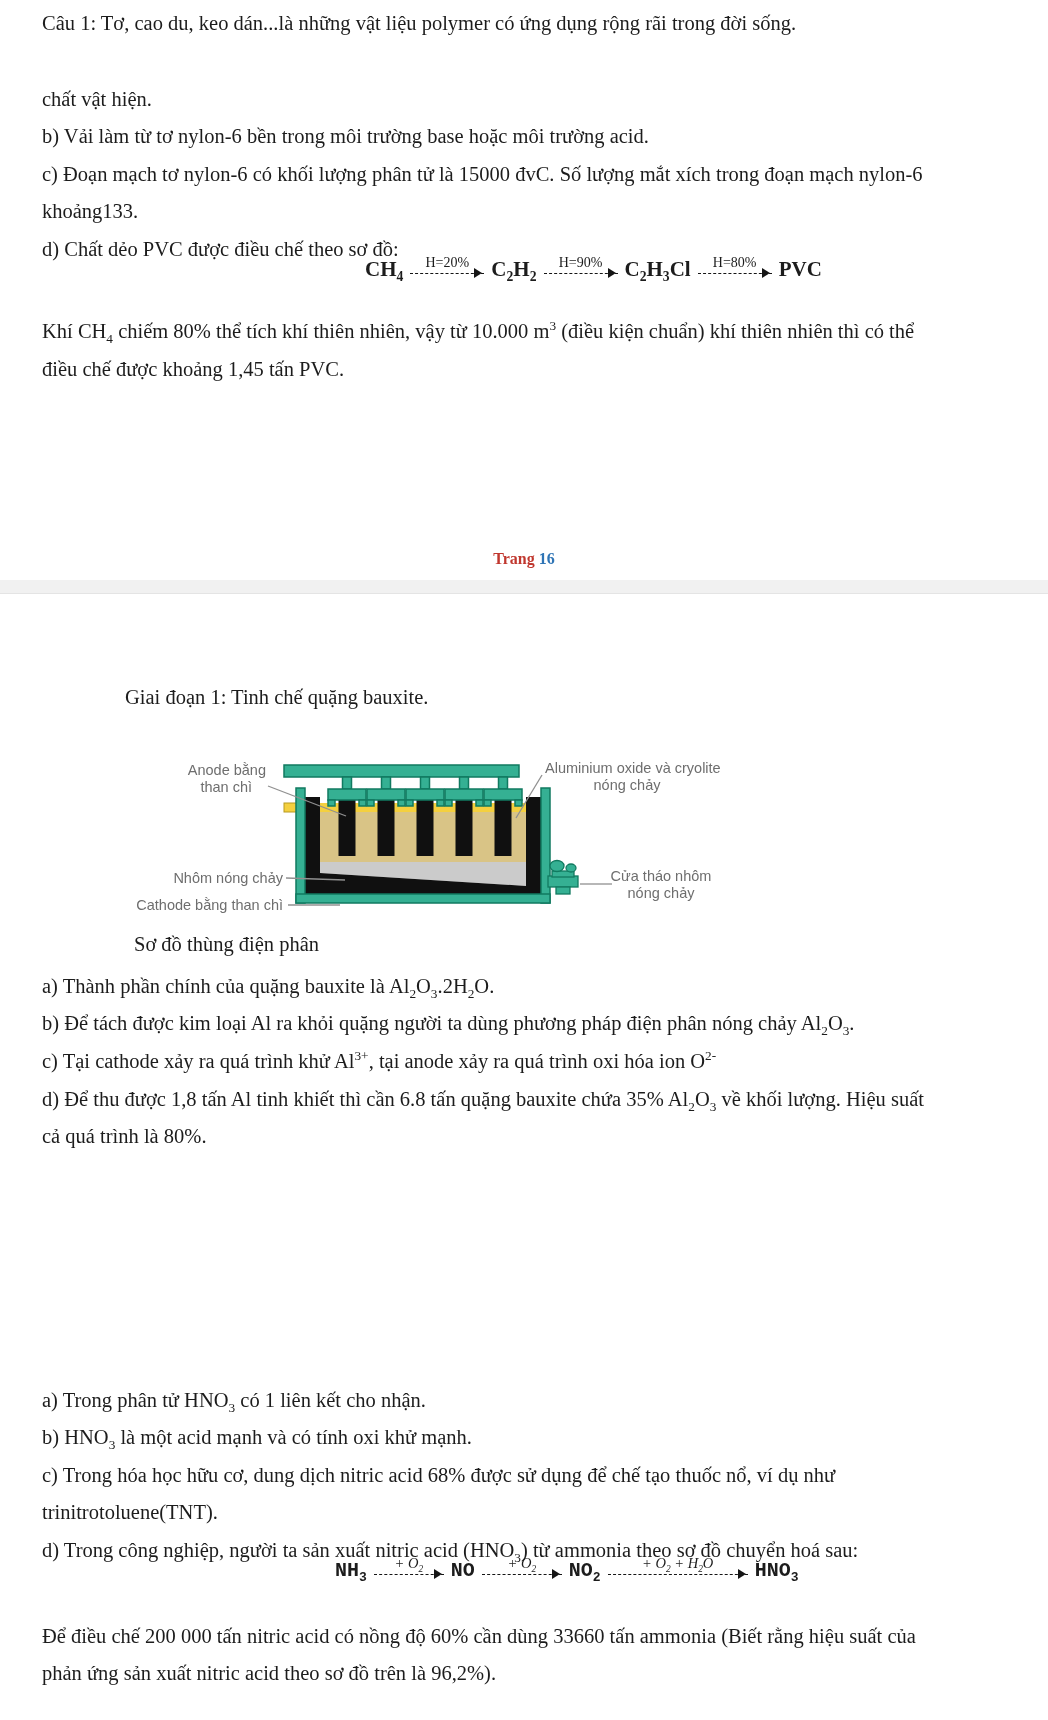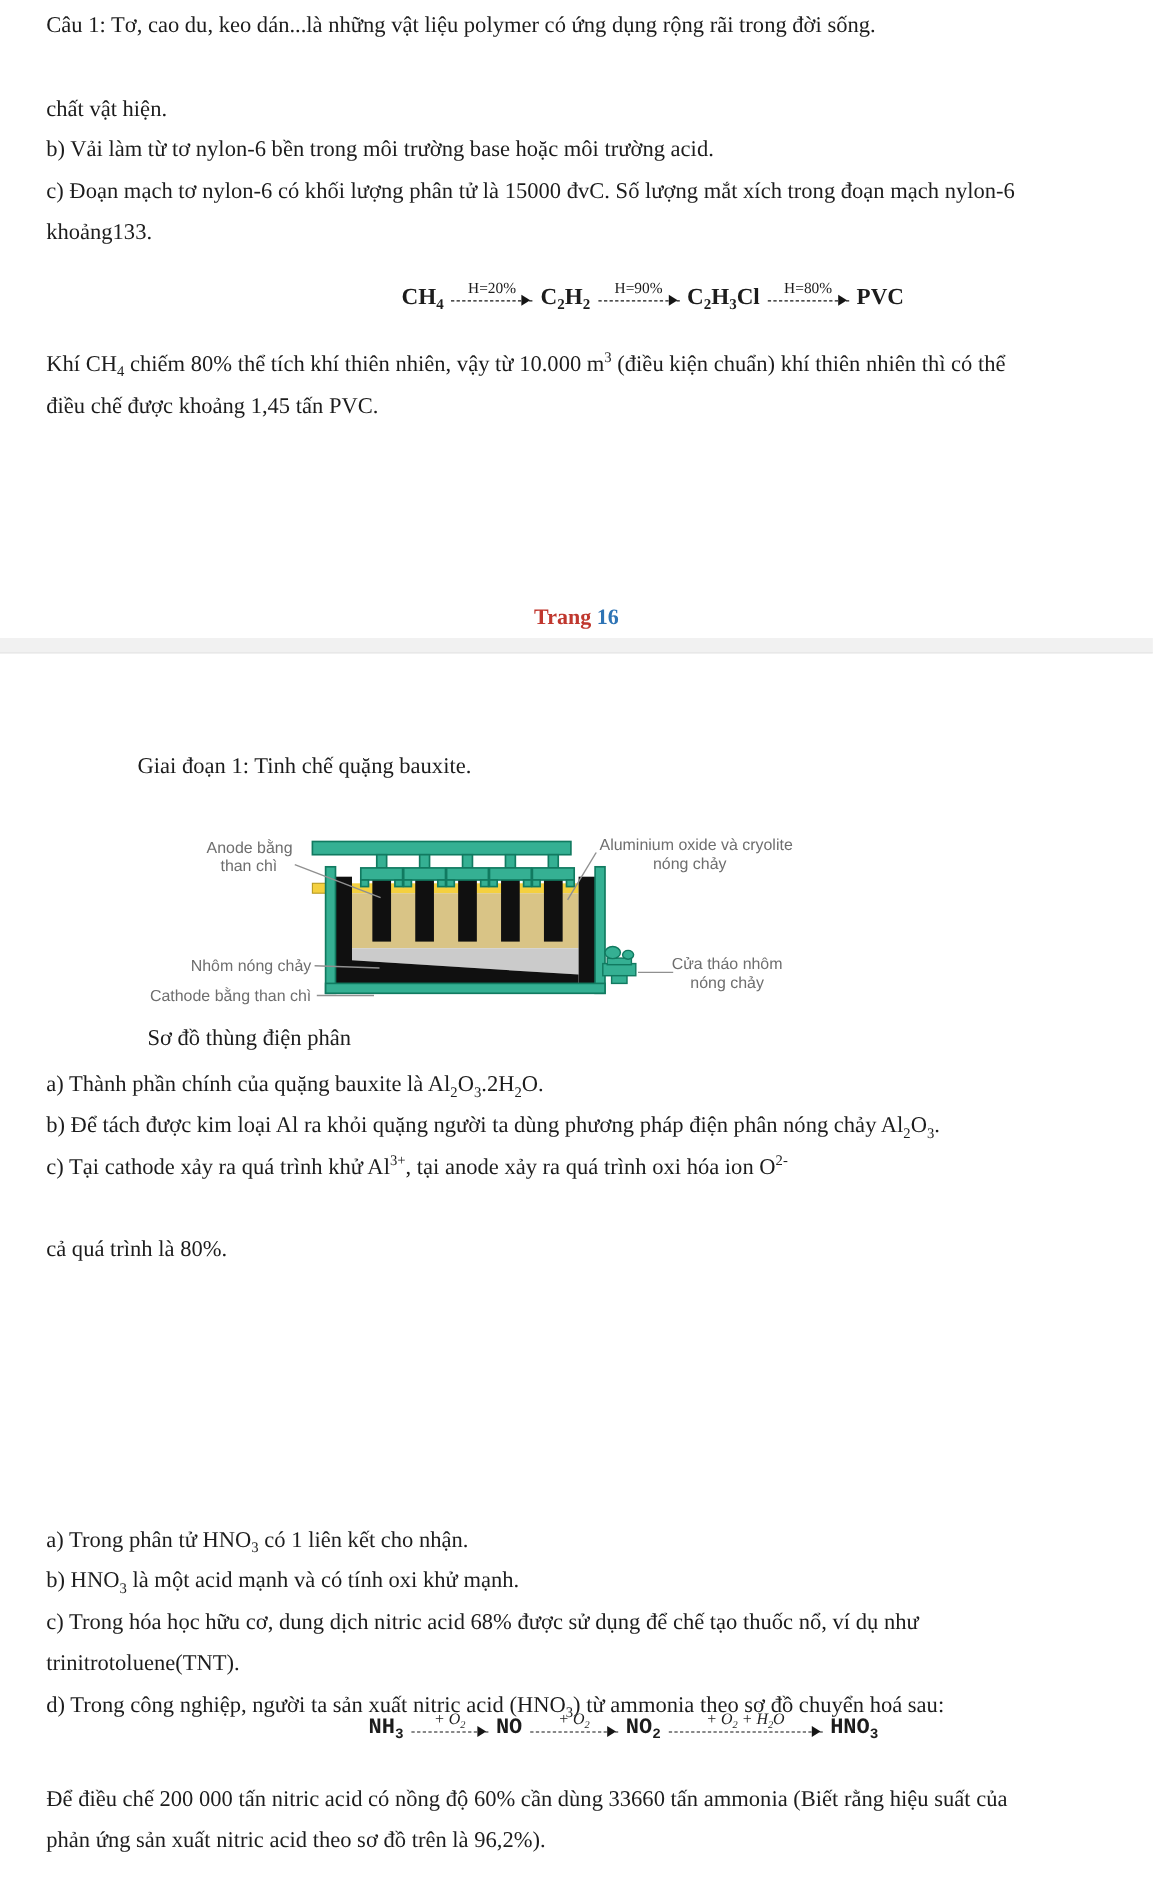--- a/index.html
+++ b/index.html
@@ -6,21 +6,21 @@
   body{width:1048px;height:1720px;position:relative;overflow:hidden;
        font-family:"Liberation Serif", serif;color:#1c1c1c;}
   .page{position:absolute;inset:0;}
   .l{position:absolute;left:42px;font-size:20.5px;line-height:26px;white-space:nowrap;}
   .l b{font-weight:normal;}
   sub{font-size:0.65em;line-height:0;}
   sup{font-size:0.65em;line-height:0;}
   .indent{left:125px;}
   .caption{left:134px;}
   
-  .footer{position:absolute;left:0;right:0;text-align:center;font-weight:bold;font-size:20px;}
+  .footer{position:absolute;left:0;right:0;text-align:center;font-weight:bold;font-size:16px;}
   .footer .red{color:#c0372e;}
   .footer .blue{color:#2e74b5;}
   .page-band{position:absolute;left:0;width:1048px;height:13px;background:#f1f1f1;border-bottom:1px solid #e4e4e4;}
   
   .equation{position:absolute;display:flex;align-items:flex-end;}
   .equation .chem{font-size:21px;line-height:1.05;font-weight:bold;}
   .eq-mono .chem{font-family:"Liberation Mono", monospace;font-size:20px;}
   .step{display:flex;flex-direction:column;align-items:center;margin:0 7px 6px 7px;gap:3px;}
   .cond{font-size:14px;line-height:1;white-space:nowrap;}
   .eq-mono .cond{font-style:italic;font-size:14.5px;}
@@ -35,20 +35,21 @@
 </head>
 <body>
 
 <div class="page">
 
   <div class="l" style="top:10px"><b>Câu 1:</b> Tơ, cao du, keo dán...là những vật liệu polymer có ứng dụng rộng rãi trong đời sống.</div>
   <div class="l" style="top:86px">chất vật hiện.</div>
   <div class="l" style="top:123px"><b>b)</b> Vải làm từ tơ nylon-6 bền trong môi trường base hoặc môi trường acid.</div>
   <div class="l" style="top:161px"><b>c)</b> Đoạn mạch tơ nylon-6 có khối lượng phân tử là 15000 đv<b>C.</b> Số lượng mắt xích trong đoạn mạch nylon-6</div>
   <div class="l" style="top:198px">khoảng133.</div>
+  <div class="l" style="top:236px"><b>d)</b> Chất dẻo PVC được điều chế theo sơ đồ:</div>
 
   <div class="equation" style="top:256px;left:365px">
     <span class="chem">CH<sub>4</sub></span>
     <span class="step">
       <span class="cond">H=20%</span>
       <span class="arrow ar-74"></span>
     </span>
     <span class="chem">C<sub>2</sub>H<sub>2</sub></span>
     <span class="step">
       <span class="cond">H=90%</span>
@@ -149,20 +150,21 @@
     <text class="dlabel" x="283" y="910" text-anchor="end">Cathode bằng than chì</text>
     <text class="dlabel" x="661" y="881" text-anchor="middle">Cửa tháo nhôm</text>
     <text class="dlabel" x="661" y="898" text-anchor="middle">nóng chảy</text>
   </svg>
 
   <div class="l caption" style="top:931px">Sơ đồ thùng điện phân</div>
 
   <div class="l" style="top:973px"><b>a)</b> Thành phần chính của quặng bauxite là Al<sub>2</sub>O<sub>3</sub>.2H<sub>2</sub>O.</div>
   <div class="l" style="top:1010px"><b>b)</b> Để tách được kim loại Al ra khỏi quặng người ta dùng phương pháp điện phân nóng chảy Al<sub>2</sub>O<sub>3</sub>.</div>
   <div class="l" style="top:1048px"><b>c)</b> Tại cathode xảy ra quá trình khử Al<sup>3+</sup>, tại anode xảy ra quá trình oxi hóa ion O<sup>2-</sup></div>
+  <div class="l" style="top:1086px"><b>d)</b> Để thu được 1,8 tấn Al tinh khiết thì cần 6.8 tấn quặng bauxite chứa 35% Al<sub>2</sub>O<sub>3</sub> về khối lượng. Hiệu suất</div>
   <div class="l" style="top:1123px">cả quá trình là 80%.</div>
 
   <div class="l" style="top:1387px"><b>a)</b> Trong phân tử HNO<sub>3</sub> có 1 liên kết cho nhận.</div>
   <div class="l" style="top:1424px"><b>b)</b> HNO<sub>3</sub> là một acid mạnh và có tính oxi khử mạnh.</div>
   <div class="l" style="top:1462px"><b>c)</b> Trong hóa học hữu cơ, dung dịch nitric acid 68% được sử dụng để chế tạo thuốc nổ, ví dụ như</div>
   <div class="l" style="top:1499px">trinitrotoluene(TNT).</div>
   <div class="l" style="top:1537px"><b>d)</b> Trong công nghiệp, người ta sản xuất nitric acid (HNO<sub>3</sub>) từ ammonia theo sơ đồ chuyển hoá sau:</div>
 
   <div class="equation eq-mono" style="top:1556px;left:335px">
     <span class="chem">NH<sub>3</sub></span>

